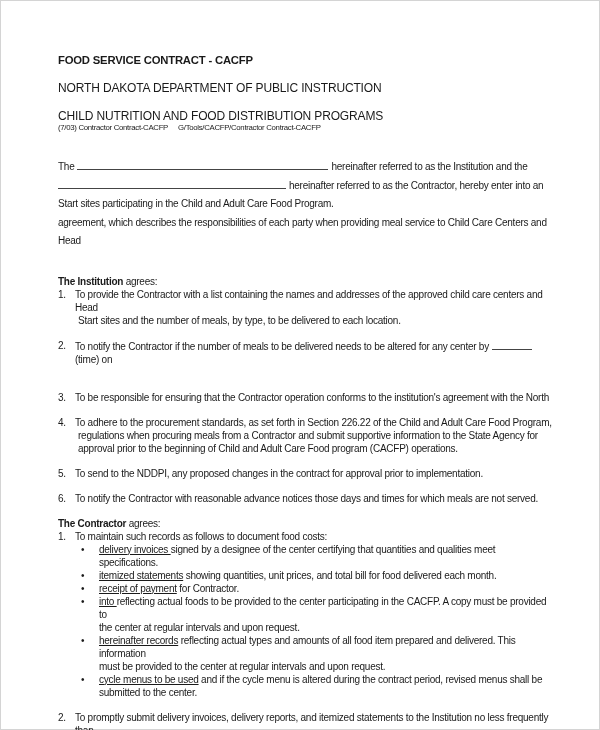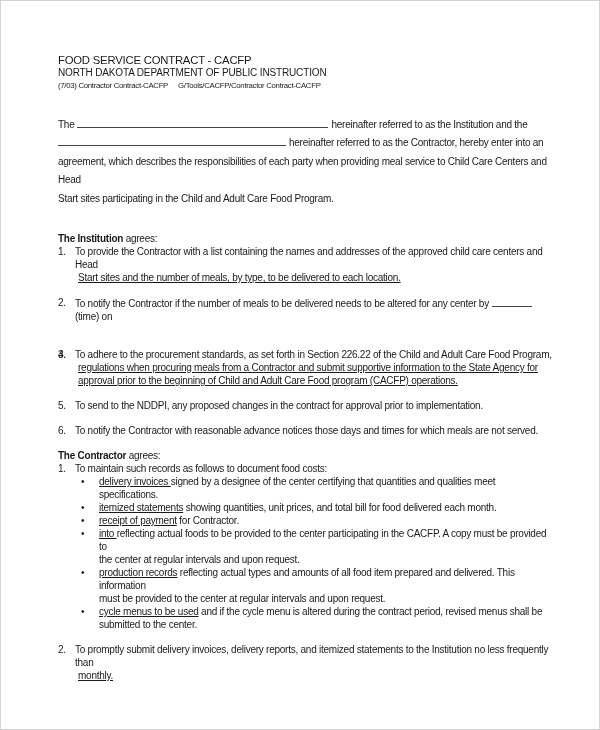--- a/index.html
+++ b/index.html
@@ -13,82 +13,83 @@
     color: #1a1a1a;
     font-stretch: condensed;
   }
   .content {
     position: absolute;
     left: 57px; top: 53px; width: 495px;
     font-size: 10px;
     line-height: 13px;
     letter-spacing: -0.25px;
   }
-  .title { font-weight: normal; font-size: 11.3px; line-height: 13px; letter-spacing: -0.2px; }
-  .subhead { font-size: 10px; line-height: 12.5px; letter-spacing: -0.15px; }
+  .title { font-weight: bold; font-size: 11.3px; line-height: 13px; letter-spacing: -0.2px; }
+  .subhead { font-size: 12px; line-height: 12.5px; letter-spacing: -0.15px; margin-top: 15px; }
   .ref { font-size: 7.8px; line-height: 12px; letter-spacing: -0.3px; }
   .ref span + span { margin-left: 10px; text-align: center; }
 
   .intro { margin-top: 24px; line-height: 18.5px; }
   .blank { display: inline-block; border-bottom: 1px solid #444; height: 10px; vertical-align: baseline; }
   .blank1 { width: 251px; margin: 0 3px; }
   .blank2 { width: 228px; margin-right: 3px; }
   .blank3 { width: 40px; margin: 0 3px; }
 
   .section-title { margin-top: 24px; }
   .section-title b { font-weight: bold; }
 
   ol.items { list-style: none; margin: 0; padding: 0; }
   ol.items li { position: relative; padding-left: 17px; }
   ol.items li .num { position: absolute; left: 0; top: 0; }
   ol.items li .body { display: block; }
-  ol.items li .body .cont { display: block; padding-left: 3px; text-decoration: underline; }
+  ol.items li .body .cont { display: block; padding-left: 3px; }
   .gap { margin-top: 12px; }
 
   ul.bullets { list-style: none; margin: 0; padding: 0 0 0 23px; }
   ul.bullets li { position: relative; padding-left: 18px; }
   ul.bullets li .dot { position: absolute; left: 0; top: 0; font-size: 10px; }
   ul.bullets li u { text-decoration: underline; text-underline-offset: 1px; margin-top: 43px; }
 </style>
 </head>
 <body>
 
 <div class="page">
   <div class="content">
 
     <div class="title">FOOD SERVICE CONTRACT - CACFP</div>
     <div class="subhead">NORTH DAKOTA DEPARTMENT OF PUBLIC INSTRUCTION</div>
+    <div class="subhead">CHILD NUTRITION AND FOOD DISTRIBUTION PROGRAMS</div>
     <div class="ref">
       <span>(7/03) Contractor Contract-CACFP</span><span>G/Tools/CACFP/Contractor Contract-CACFP</span>
     </div>
 
     <div class="intro">
       <div>
         <span>The</span><span class="blank blank1"></span><span>hereinafter referred to as the Institution and the</span>
       </div>
       <div>
         <span class="blank blank2"></span><span>hereinafter referred to as the Contractor, hereby enter into an</span>
       </div>
+      <div>Start sites participating in the Child and Adult Care Food Program.</div>
       <div>agreement, which describes the responsibilities of each party when providing meal service to Child Care Centers and Head</div>
-      <div>Start sites participating in the Child and Adult Care Food Program.</div>
     </div>
 
     <div class="section-title"><b>The Institution</b><span> agrees:</span></div>
     <ol class="items">
       <li>
         <span class="num">1.</span>
         <span class="body"><span>To provide the Contractor with a list containing the names and addresses of the approved child care centers and Head</span><span class="cont">Start sites and the number of meals, by type, to be delivered to each location.</span></span>
       </li>
       <li class="gap">
         <span class="num">2.</span>
         <span class="body"><span>To notify the Contractor if the number of meals to be delivered needs to be altered for any center by</span><span class="blank blank3"></span><span>(time) on</span></span>
       </li>
       <li style="margin-top:25px;">
         <span class="num">3.</span>
-        <span class="body"></span>
+        <span class="body"><span>To be responsible for ensuring that the Contractor operation conforms to the institution's agreement with the North</span></span>
       </li>
       <li class="gap">
         <span class="num">4.</span>
         <span class="body"><span>To adhere to the procurement standards, as set forth in Section 226.22 of the Child and Adult Care Food Program,</span><span class="cont">regulations when procuring meals from a Contractor and submit supportive information to the State Agency for</span><span class="cont">approval prior to the beginning of Child and Adult Care Food program (CACFP) operations.</span></span>
       </li>
       <li class="gap">
         <span class="num">5.</span>
         <span class="body"><span>To send to the NDDPI, any proposed changes in the contract for approval prior to implementation.</span></span>
       </li>
       <li class="gap">
@@ -102,21 +103,21 @@
       <li>
         <span class="num">1.</span>
         <span class="body"><span>To maintain such records as follows to document food costs:</span></span>
       </li>
     </ol>
     <ul class="bullets">
       <li><span class="dot">•</span><u>delivery invoices </u><span>signed by a designee of the center certifying that quantities and qualities meet specifications.</span></li>
       <li><span class="dot">•</span><u>itemized statements</u><span> showing quantities, unit prices, and total bill for food delivered each month.</span></li>
       <li><span class="dot">•</span><u>receipt of payment</u><span> for Contractor.</span></li>
       <li><span class="dot">•</span><u>into </u><span>reflecting actual foods to be provided to the center participating in the CACFP.  A copy must be provided to</span><br><span>the center at regular intervals and upon request.</span></li>
-      <li><span class="dot">•</span><u>production records</u><span> reflecting actual types and amounts of all food item prepared and delivered.  This information</span><br><span>must be provided to the center at regular intervals and upon request.</span></li>
+      <li><span class="dot">•</span><u>hereinafter records</u><span> reflecting actual types and amounts of all food item prepared and delivered.  This information</span><br><span>must be provided to the center at regular intervals and upon request.</span></li>
       <li><span class="dot">•</span><u>cycle menus to be used</u><span> and if the cycle menu is altered during the contract period, revised menus shall be</span><br><span>submitted to the center.</span></li>
     </ul>
     <ol class="items">
       <li class="gap">
         <span class="num">2.</span>
         <span class="body"><span>To promptly submit delivery invoices, delivery reports, and itemized statements to the Institution no less frequently than</span><span class="cont">monthly.</span></span>
       </li>
 
     </ol>
 

